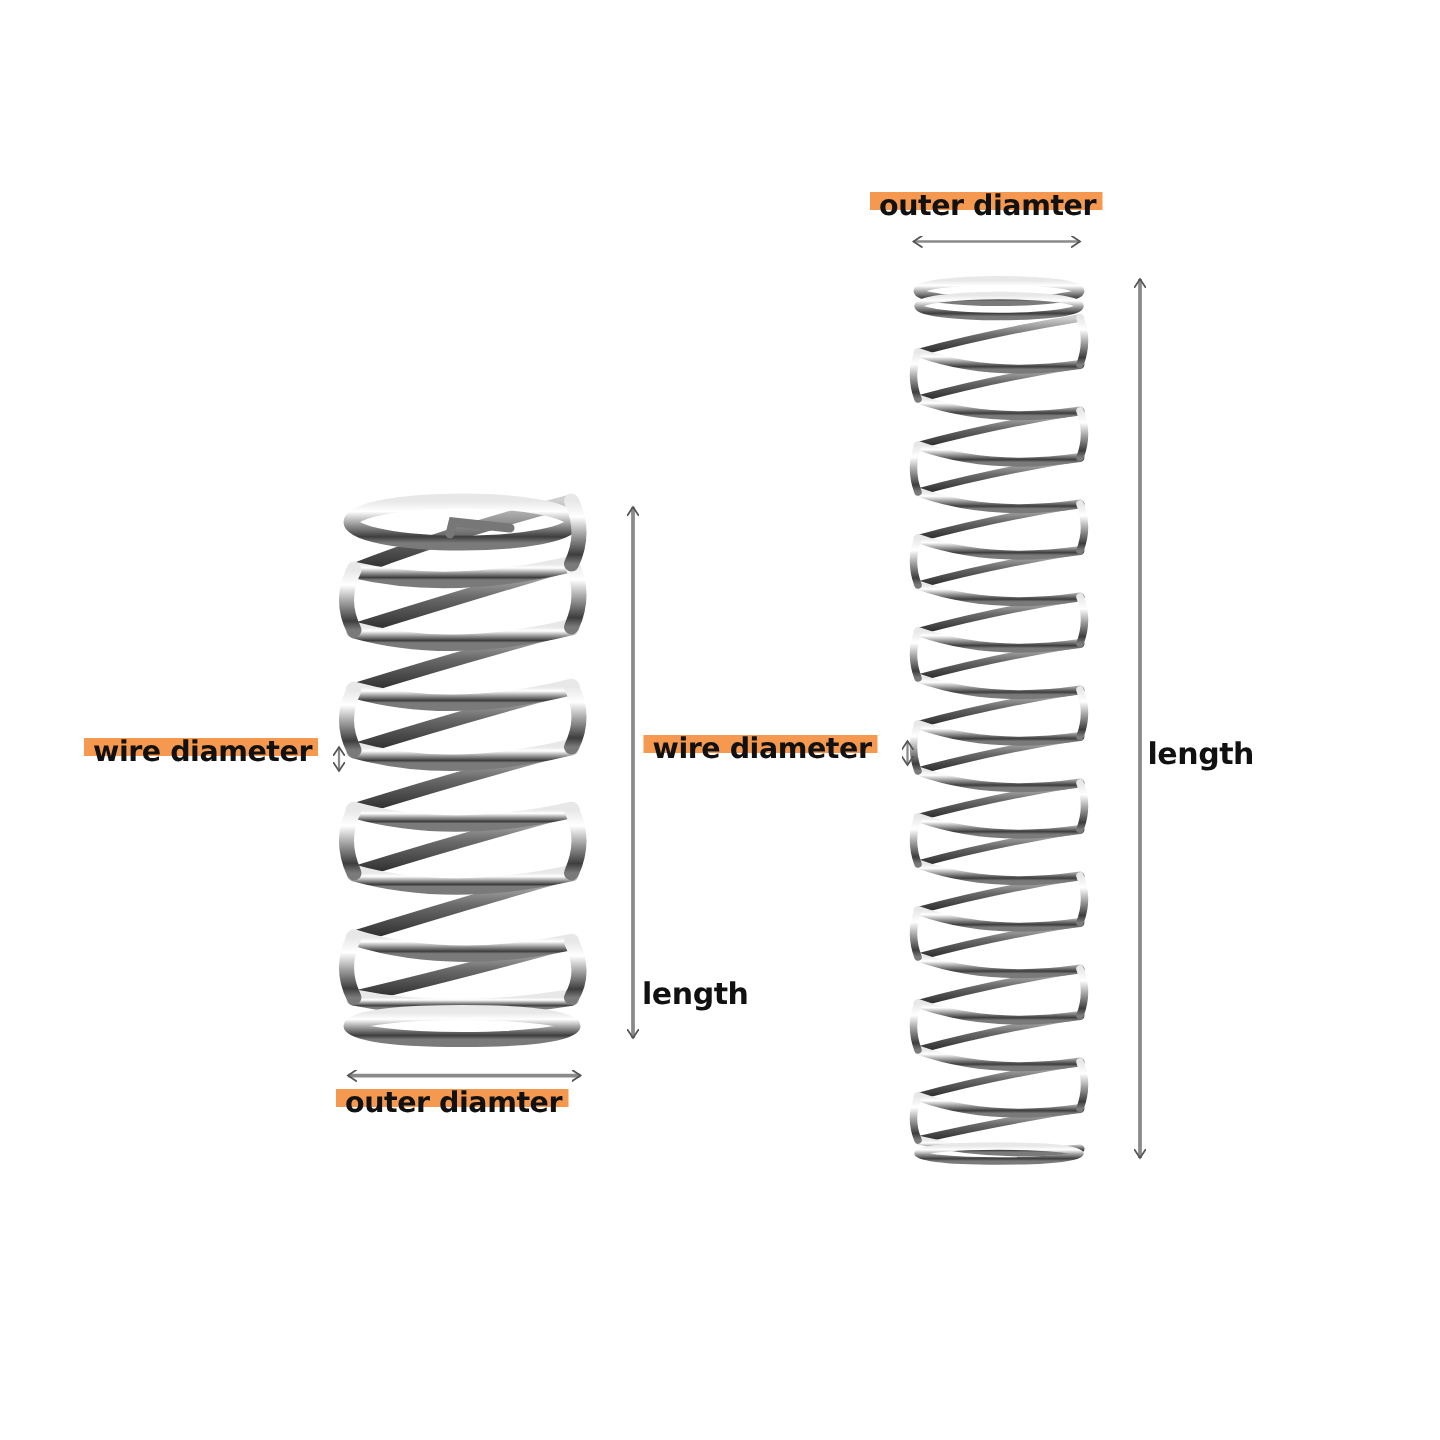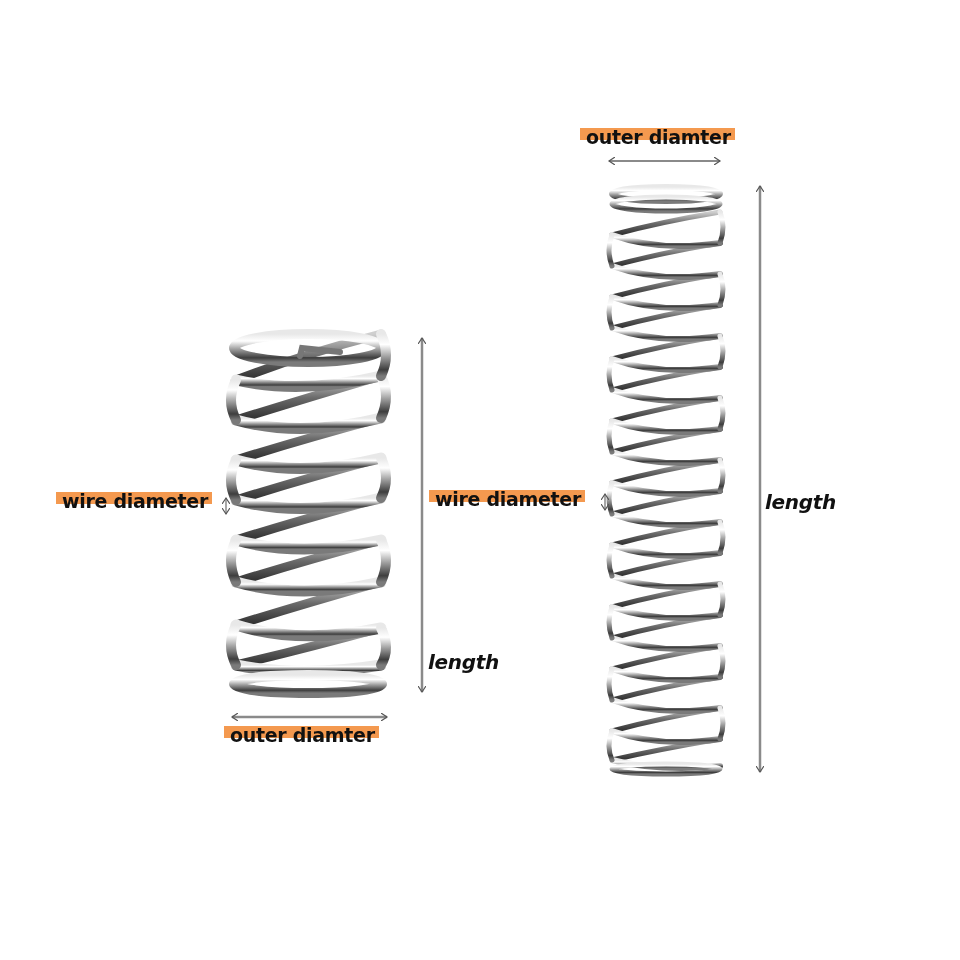--- a/index.html
+++ b/index.html
@@ -11,21 +11,21 @@
       font-weight: bold;
       color: #111111;
       white-space: nowrap;
       line-height: 1;
       letter-spacing: -0.3px;
     }
     .label.hl {
       background: linear-gradient(to bottom, #F4994F 0%, #F4994F 62%, rgba(244,153,79,0) 62%);
       padding: 0 4px 0 6px;
     }
-    .label.plain { background: none; font-style: italic; }
+    .label.plain { background: none; }
     .lbl-text { position: relative; }
     svg { position: absolute; left: 0; top: 0; }
   </style>
 </head>
 <body>
 
 <div class="canvas">
 
   <svg width="960" height="960" viewBox="0 0 960 960">
     <defs>

